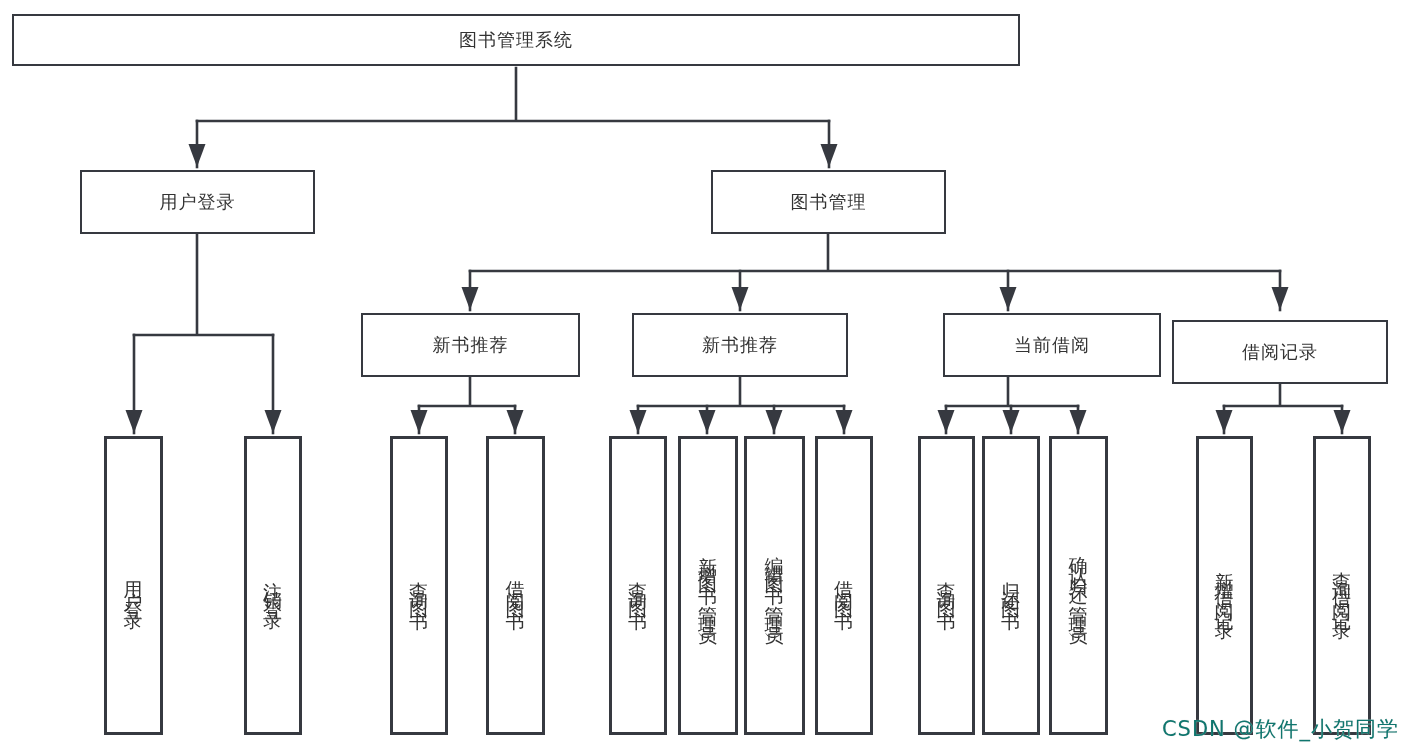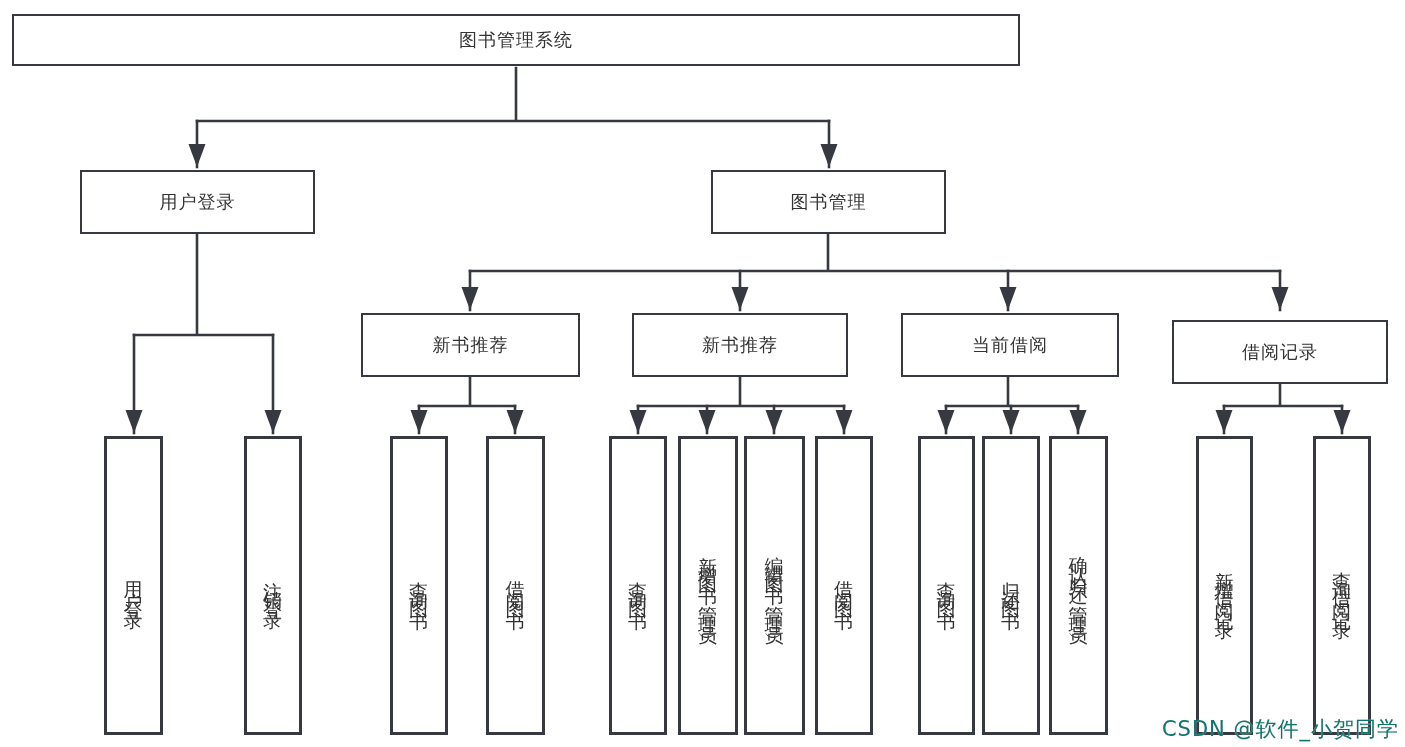--- a/index.html
+++ b/index.html
@@ -96,21 +96,21 @@
   <div class="node hnode" style="left:711px;top:170px;width:235px;height:64px;">
     <span>图书管理</span>
   </div>
 
   <div class="node hnode" style="left:361px;top:313px;width:219px;height:64px;">
     <span>新书推荐</span>
   </div>
   <div class="node hnode" style="left:632px;top:313px;width:216px;height:64px;">
     <span>新书推荐</span>
   </div>
-  <div class="node hnode" style="left:901px;top:313px;width:218px;height:64px;">
+  <div class="node hnode" style="left:943px;top:313px;width:218px;height:64px;">
     <span>当前借阅</span>
   </div>
   <div class="node hnode" style="left:1172px;top:320px;width:216px;height:64px;">
     <span>借阅记录</span>
   </div>
 
   <div class="node leaf" style="left:104px;top:436px;width:59px;height:299px;">
     <span class="vtext">用户登录</span>
   </div>
   <div class="node leaf" style="left:244px;top:436px;width:58px;height:299px;">

